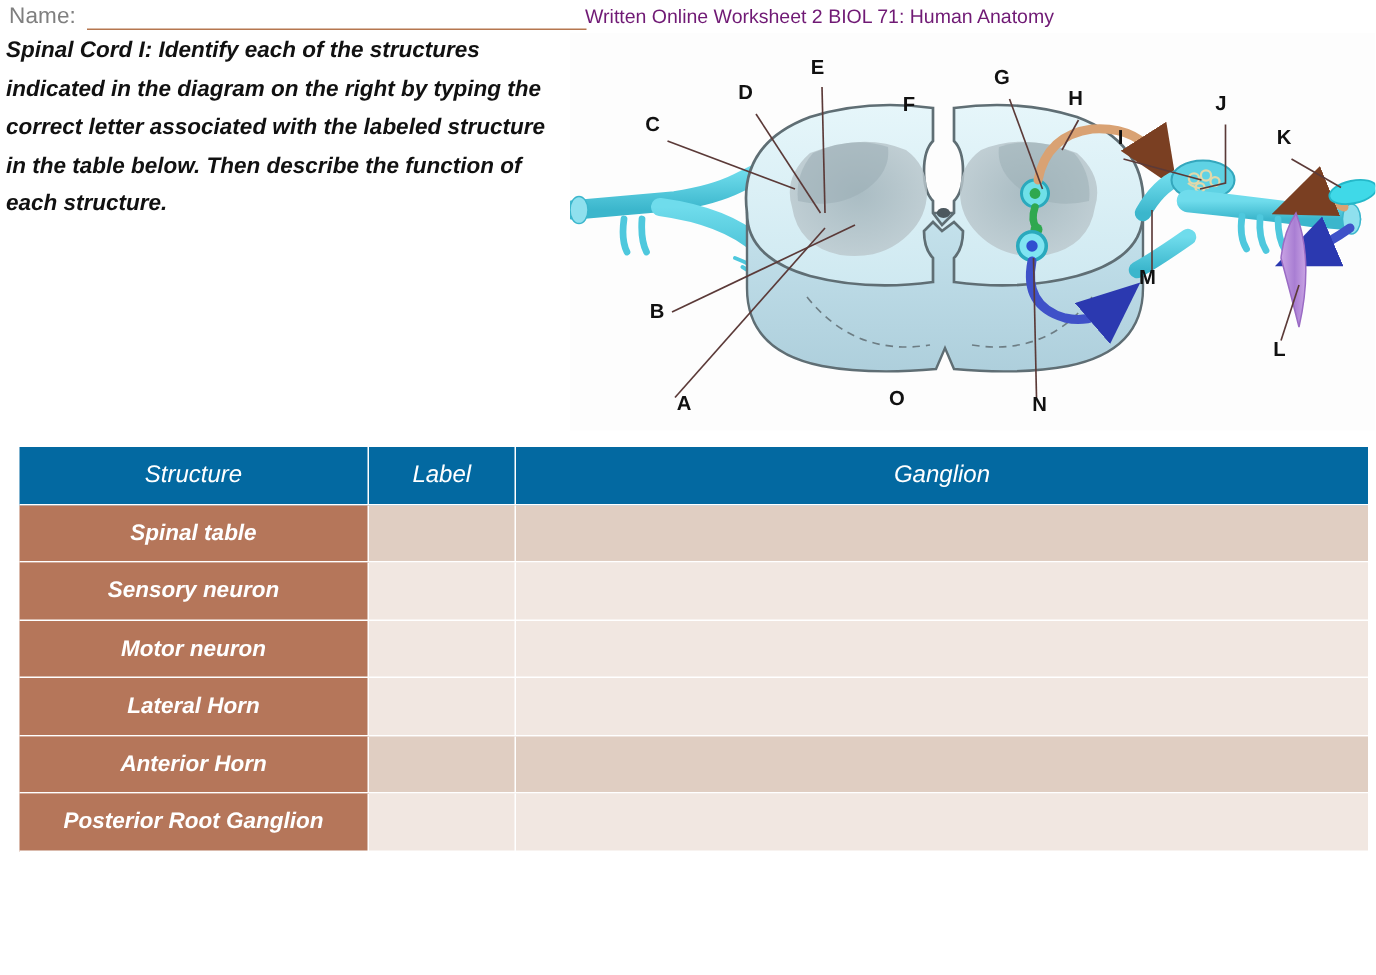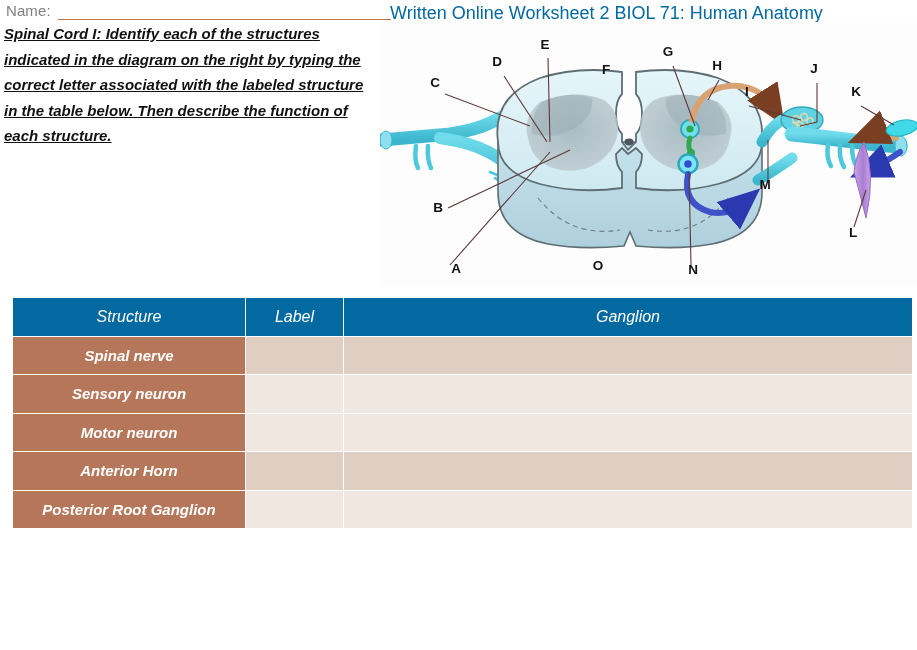--- a/index.html
+++ b/index.html
@@ -17,28 +17,28 @@
   }
   #name-label{
     font-size:15px; color:#7f7f7f; letter-spacing:.1px;
   }
   #name-rule{
     position:absolute; left:52px; top:17px; width:333px; height:0;
     border-bottom:1.6px solid #b5764f;
   }
   #worksheet-title{
     position:absolute; left:390px; top:3px;
-    font-size:18px; color:#0369a1; white-space:nowrap;
+    font-size:13px; color:#701a75; white-space:nowrap;
   }
 
   
   #instructions{
     position:absolute; left:4px; top:21px; width:372px;
     font-size:15px; font-weight:bold; font-style:italic;
-    line-height:25.6px; color:#111;text-decoration:underline;
+    line-height:25.6px; color:#111;
   }
 
   
   #diagram{
     position:absolute; left:380px; top:22px; width:537px; height:265px;
     background:#fdfdfd;
   }
   #diagram svg{display:block;}
   .lbl{
     font-family:"Liberation Sans", sans-serif;
@@ -267,34 +267,39 @@
 <table id="worksheet-table">
   <thead>
     <tr>
       <th class="col-structure">Structure</th>
       <th class="col-label">Label</th>
       <th class="col-function">Ganglion</th>
     </tr>
   </thead>
   <tbody>
     <tr class="shade-a">
-      <td class="col-structure structure-cell">Spinal nerve</td>
+      <td class="col-structure structure-cell">Spinal table</td>
       <td class="col-label blank-cell"></td>
       <td class="col-function blank-cell"></td>
     </tr>
     <tr class="shade-b">
       <td class="col-structure structure-cell">Sensory neuron</td>
       <td class="col-label blank-cell"></td>
       <td class="col-function blank-cell"></td>
     </tr>
     <tr class="shade-b">
       <td class="col-structure structure-cell">Motor neuron</td>
       <td class="col-label blank-cell"></td>
       <td class="col-function blank-cell"></td>
     </tr>
+    <tr class="shade-b">
+      <td class="col-structure structure-cell">Lateral Horn</td>
+      <td class="col-label blank-cell"></td>
+      <td class="col-function blank-cell"></td>
+    </tr>
     <tr class="shade-a">
       <td class="col-structure structure-cell">Anterior Horn</td>
       <td class="col-label blank-cell"></td>
       <td class="col-function blank-cell"></td>
     </tr>
     <tr class="shade-b">
       <td class="col-structure structure-cell">Posterior Root Ganglion</td>
       <td class="col-label blank-cell"></td>
       <td class="col-function blank-cell"></td>
     </tr>

